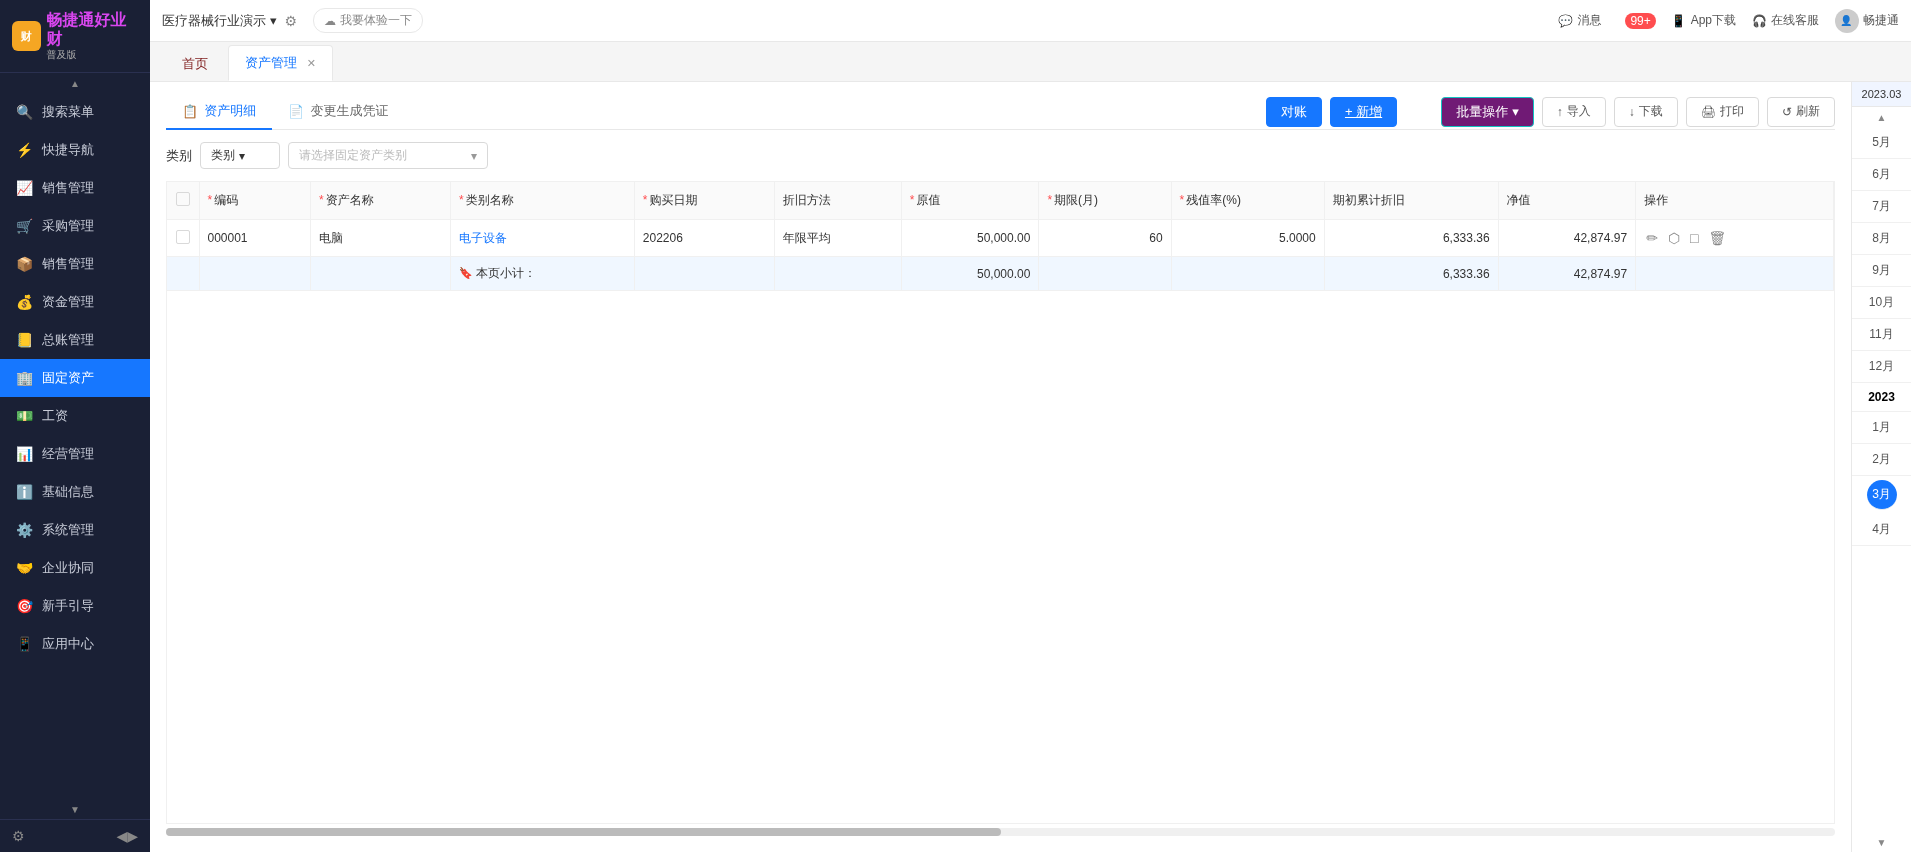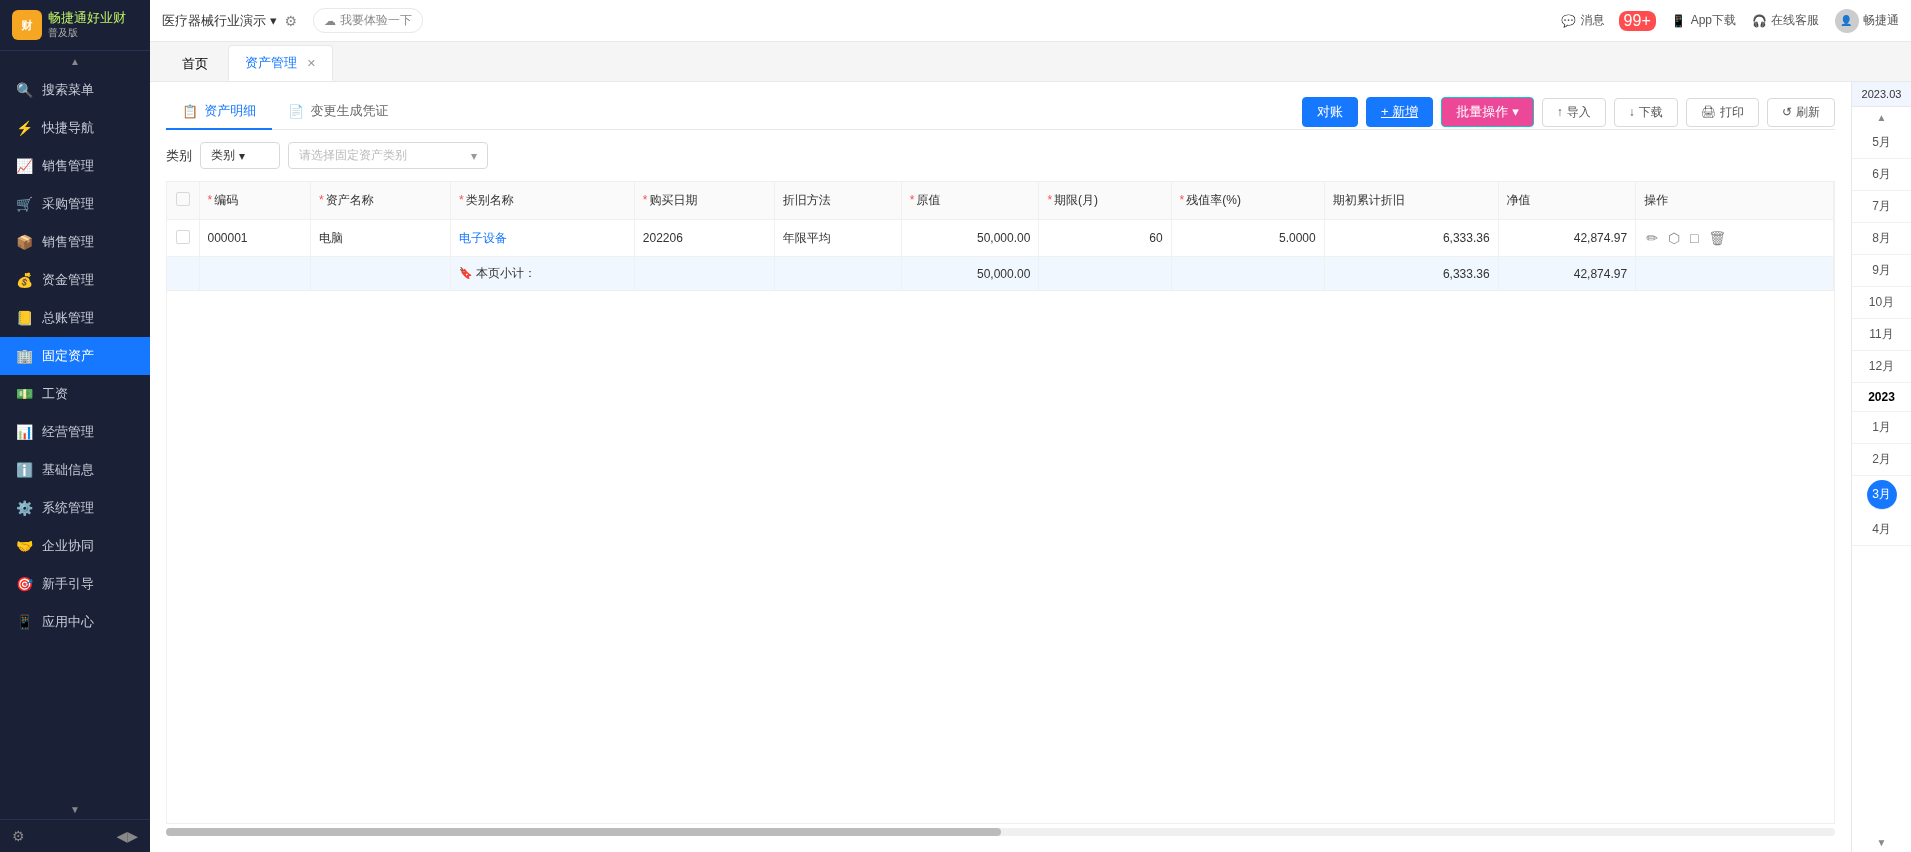--- a/index.html
+++ b/index.html
@@ -23,21 +23,21 @@
       gap: 6px;
       border-bottom: 1px solid #2a3050;
     }
     .logo-icon {
       width: 30px; height: 30px;
       background: #f5a623;
       border-radius: 6px;
       display: flex; align-items: center; justify-content: center;
       color: white; font-weight: bold; font-size: 11px;
     }
-    .logo-text { color: #bef264; font-size: 13px; font-weight: normal; line-height: 1.2; }
+    .logo-text { color: #d946ef; font-size: 16px; font-weight: bold; line-height: 1.2; }
     .logo-sub { color: #aaa; font-size: 10px; }
 
     .sidebar-scroll-up, .sidebar-scroll-down {
       width: 100%; height: 20px;
       background: #1a2035;
       display: flex; align-items: center; justify-content: center;
       color: #888; cursor: pointer; font-size: 10px;
     }
     .sidebar-nav { flex: 1; overflow-y: hidden; }
     .nav-item {
@@ -89,43 +89,43 @@
     }
     .topbar-right {
       display: flex; align-items: center; gap: 16px;
       margin-left: auto;
     }
     .topbar-action {
       display: flex; align-items: center; gap: 4px;
       color: #555; font-size: 12px; cursor: pointer;
     }
     .badge {
-      background: #ff4d4f; color: white; font-size: 16px;
-      border-radius: 8px; padding: 1px 5px; margin-left: 10px;
+      background: #ff4d4f; color: white; font-size: 12px;
+      border-radius: 8px; padding: 1px 5px; margin-left: 20px;
     }
     .user-avatar {
       width: 24px; height: 24px; border-radius: 50%;
       background: #ccc; display: flex; align-items: center; justify-content: center;
       font-size: 10px; color: #666;
     }
 
     
     .page-tabs {
       height: 40px;
       background: #f5f5f5;
       display: flex;
       align-items: flex-end;
       padding: 0 16px;
       border-bottom: 1px solid #e8e8e8;
     }
     .tab-item {
       padding: 8px 16px;
       font-size: 13px;
       cursor: pointer;
-      color: #000000;
+      color: #7f1d1d;
       border-radius: 4px 4px 0 0;
       margin-right: 4px;
     }
     .tab-item.active {
       background: white;
       color: #1677ff;
       border: 1px solid #e8e8e8;
       border-bottom: 1px solid white;
     }
     .tab-close {
@@ -174,22 +174,23 @@
       font-size: 13px;
       cursor: pointer;
       border: 1px solid #d9d9d9;
       background: white;
       color: #333;
       display: flex; align-items: center; gap: 4px;
     }
     .btn-primary { background: #1677ff; color: white; border-color: #1677ff; text-decoration: underline; }
     .btn-default { background: white; color: #333; }
     .btn-batch {
-      background: #ec4899; color: white; border-color: #13c2c2;
+      background: #701a75; color: white; border-color: #13c2c2;
       position: relative;
+      margin-left: 36px;
     }
     .btn-match { background: #1677ff; color: white; border-color: #1677ff; }
     .btn-icon { color: #555; font-size: 12px; }
 
     
     .filter-row {
       display: flex; align-items: center; gap: 8px;
       margin-bottom: 12px;
     }
     .filter-label { font-size: 13px; color: #333; }
@@ -445,21 +446,21 @@
 
       <div class="sub-tabs">
         <div class="sub-tab active">
           <span>📋</span>
           <span>资产明细</span>
         </div>
         <div class="sub-tab">
           <span>📄</span>
           <span>变更生成凭证</span>
         </div>
-        <div style="margin-left:auto; display:flex; gap:8px;align-items:flex-end;">
+        <div style="margin-left:auto; display:flex; gap:8px;">
           <button class="btn btn-match">对账</button>
           <button class="btn btn-primary">+ 新增</button>
           <button class="btn btn-batch">
             <span>批量操作</span>
             <span>▾</span>
           </button>
           <button class="btn btn-default btn-icon">
             <span>↑</span>
             <span>导入</span>
           </button>

